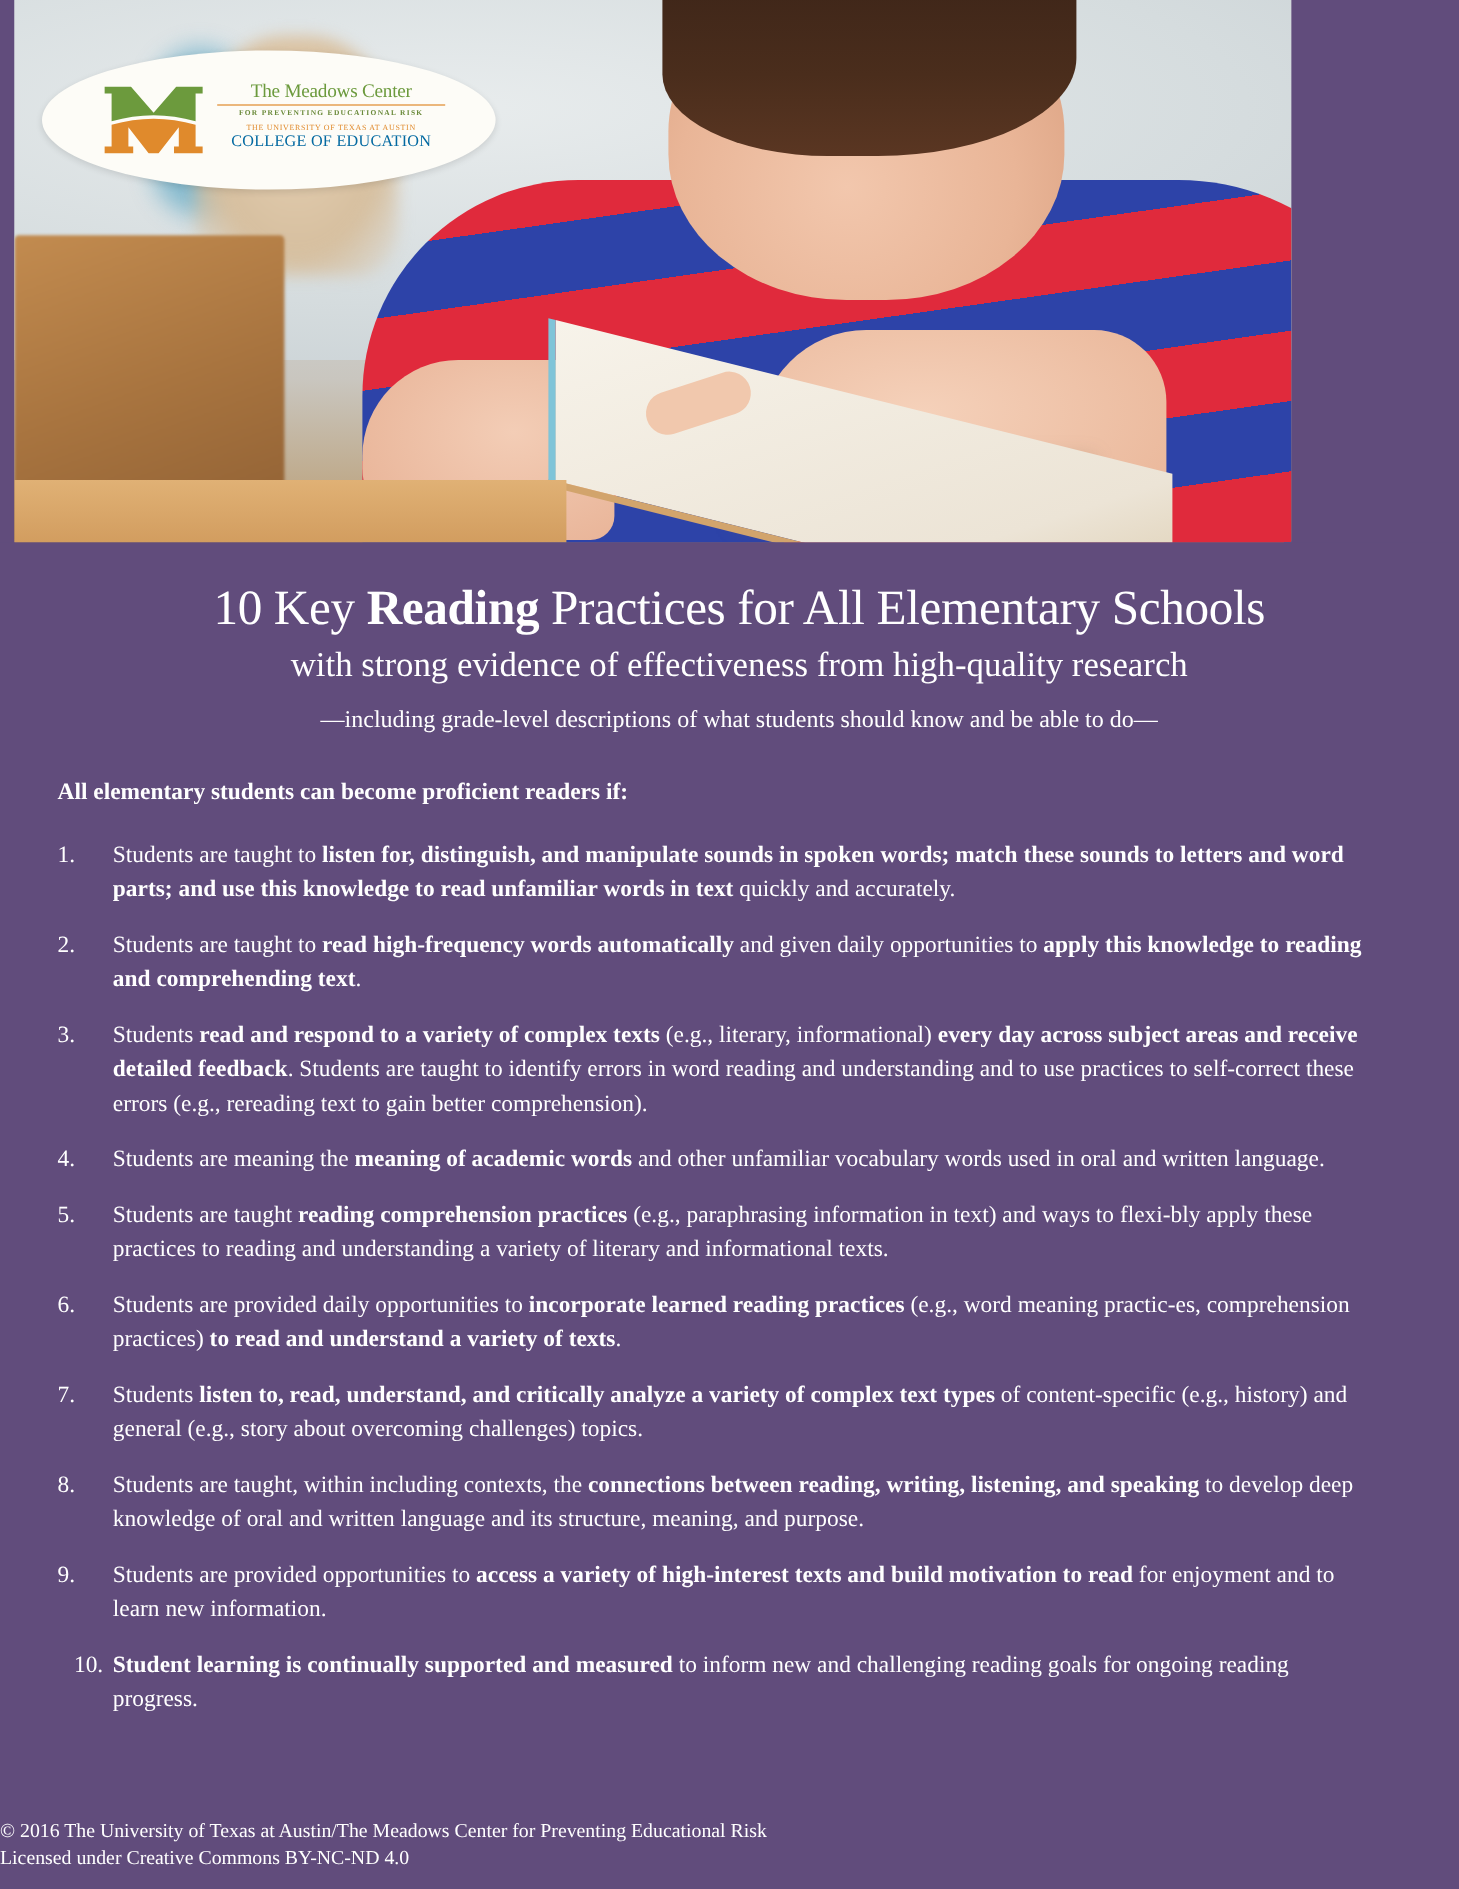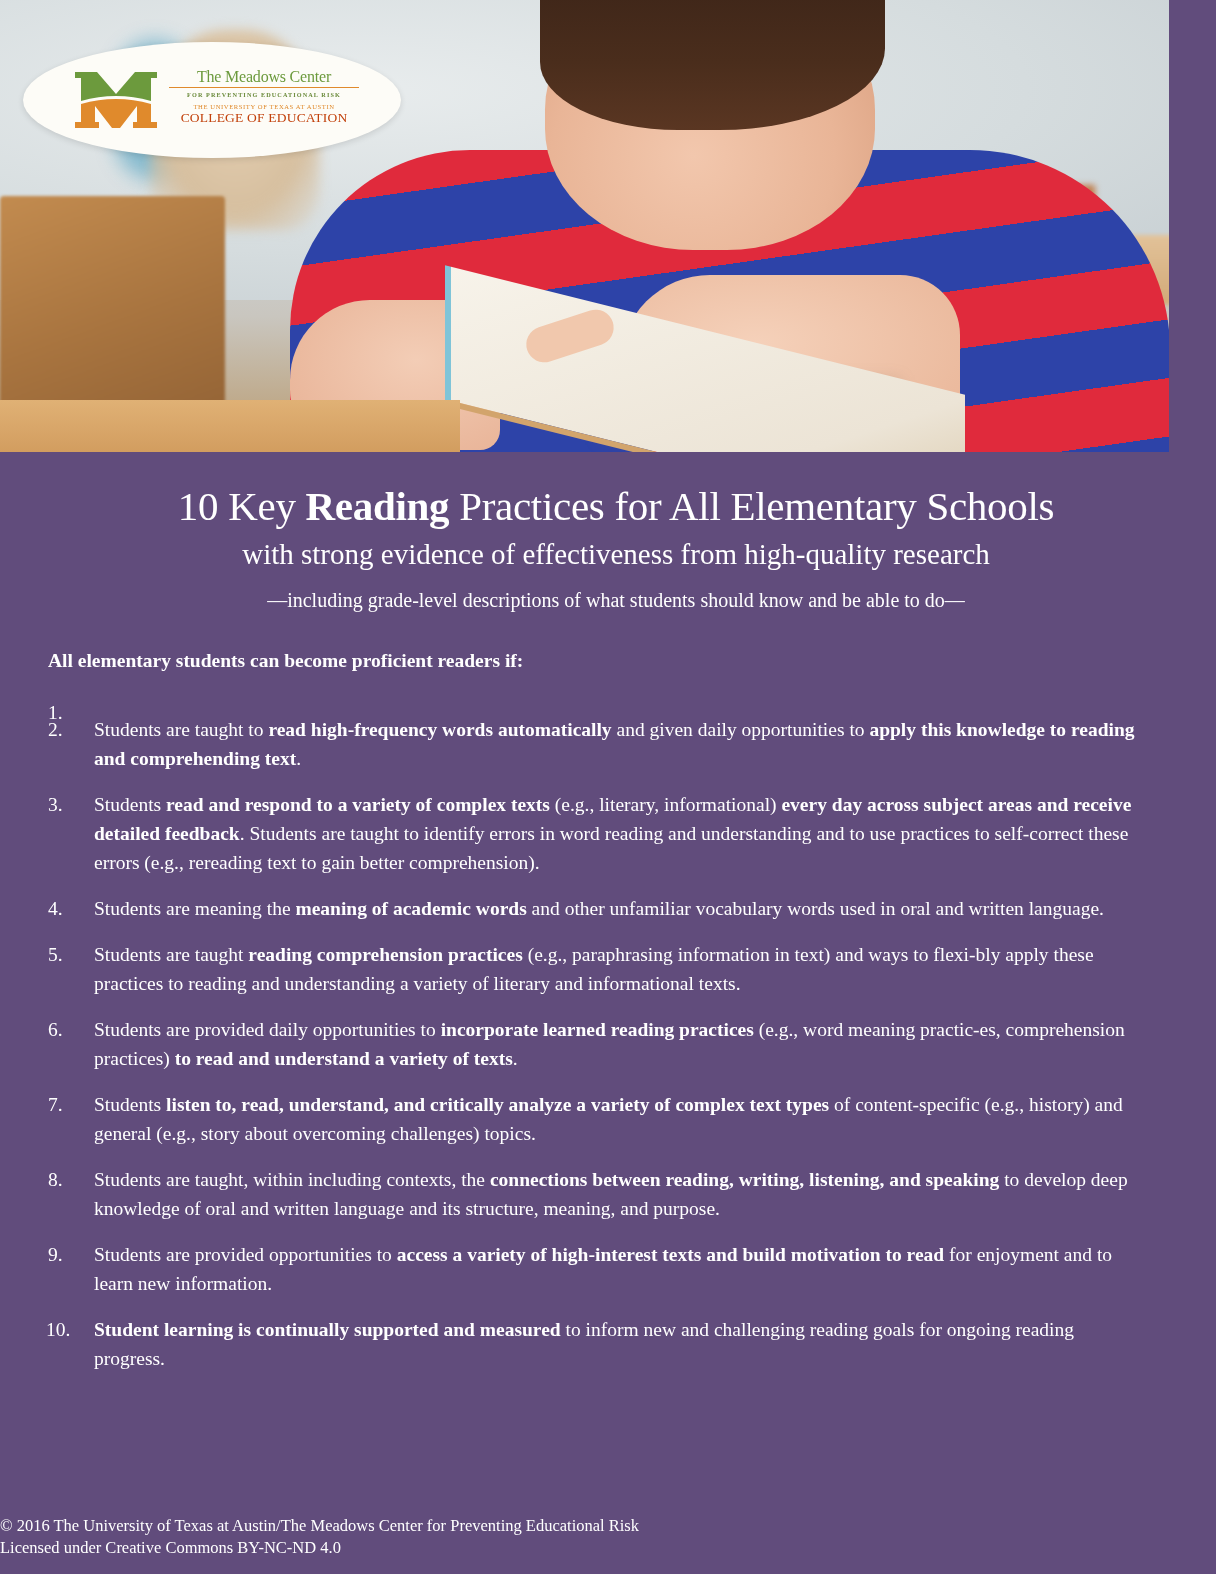--- a/index.html
+++ b/index.html
@@ -1,21 +1,21 @@
 <!DOCTYPE html>
 <html><head>
 <meta charset="utf-8">
 <style>
   * { box-sizing: border-box; margin: 0; padding: 0; }
   html, body { width: 1216px; height: 1574px; overflow: hidden; background: #614c7c; }
   body { font-family: "Liberation Serif", "DejaVu Serif", serif; color: #ffffff; position: relative; }
 
   
   .hero {
-    position: absolute; left: 0; top: 0; width: 1169px; height: 452px; overflow: hidden;
+    position: absolute; left: 12px; top: 0; width: 1064px; height: 452px; overflow: hidden;
     background: linear-gradient(180deg, #d9dfe2 0%, #cfd6d9 45%, #c9c6bf 70%, #b99a6e 100%);
   }
   .hero .wall { position: absolute; left: 0; top: 0; width: 1216px; height: 300px;
     background: radial-gradient(ellipse at 30% 30%, #e8eced 0%, #d5dcde 55%, #c4ccd0 100%); }
   .hero .bg-child { position: absolute; left: 150px; top: 30px; width: 170px; height: 200px; border-radius: 45% 45% 20% 20%;
     background: radial-gradient(ellipse at 50% 40%, #e5cfb2 0%, #d6bf9f 60%, rgba(214,191,159,0) 100%); filter: blur(6px); }
   .hero .bg-shirt { position: absolute; left: 115px; top: 40px; width: 80px; height: 140px; border-radius: 40px;
     background: #6fb0c9; filter: blur(10px); opacity: .8; }
   .hero .chair { position: absolute; left: 0; top: 196px; width: 225px; height: 256px;
     background: linear-gradient(160deg, #c28b4f 0%, #a8743f 50%, #8e5f33 100%); border-radius: 4px; filter: blur(1.5px); }
@@ -53,36 +53,36 @@
   .logo {
     position: absolute; left: 23px; top: 42px; width: 378px; height: 116px; border-radius: 50%;
     background: #fdfcf7; box-shadow: 0 2px 6px rgba(0,0,0,.12);
   }
   .logo .mark { position: absolute; left: 52px; top: 30px; width: 82px; height: 56px; }
   .logo .text { position: absolute; left: 146px; top: 26px; width: 190px; }
   .logo .name { font-size: 16px; color: #6c9a3d; text-align: center; line-height: 18px; letter-spacing: -0.2px; }
   .logo .rule { height: 1px; background: #e08a2c; margin: 1px 0 3px 0; }
   .logo .sub1 { font-size: 6.2px; letter-spacing: 1.1px; color: #6a8a3a; font-weight: bold; text-align: center; line-height: 8px; }
   .logo .sub2 { font-size: 6.6px; letter-spacing: 0.6px; color: #e08a2c; text-align: center; line-height: 9px; margin-top: 3px; }
-  .logo .sub3 { font-size: 13.5px; color: #c2410c; text-align: center; line-height: 14px; letter-spacing: 0.2px; }
+  .logo .sub3 { font-size: 13.5px; color: #0369a1; text-align: center; line-height: 14px; letter-spacing: 0.2px; }
 
   
   .panel { position: absolute; left: 0; top: 452px; width: 1216px; height: 1122px; background: #614c7c; }
   .title-block { position: absolute; left: 0; top: 28px; width: 1216px; text-align: center; padding-left: 16px; }
   .title { font-size: 41px; line-height: 52px; letter-spacing: -0.3px; }
   .title b { font-weight: bold; }
   .subtitle { font-size: 29px; line-height: 36px; margin-top: 4px; }
   .tagline { font-size: 20px; line-height: 36px; margin-top: 10px; }
 
   .intro { position: absolute; left: 48px; top: 196px; font-size: 19.5px; font-weight: bold; line-height: 26px; }
 
   .list { position: absolute; left: 48px; top: 246px; width: 1100px; list-style: none; }
   .list li { position: relative; padding-left: 46px; font-size: 19.5px; line-height: 29px; margin-bottom: 17px; }
   .list li .num { position: absolute; left: 0; top: 0; width: 40px; }
-  .list li.wide .num { left: -2px; }
+  .list li.wide .num { left: -2px; text-align: right; }
   .list li b { font-weight: bold; }
 
   .footer { position: absolute; left: 0; top: 1063px; width: 1216px; text-align: left; font-size: 16.5px; line-height: 22px; }
 </style>
 </head>
 <body>
 
 <div class="hero" role="img" aria-label="Boy in red and blue striped shirt reading a book at a classroom desk">
   <div class="wall"></div>
   <div class="bg-shirt"></div>
@@ -122,21 +122,21 @@
     <h1 class="title" style="font-weight:normal;">
       <span>10 Key </span><b>Reading</b><span> Practices for All Elementary Schools</span>
     </h1>
     <div class="subtitle">with strong evidence of effectiveness from high-quality research</div>
     <div class="tagline">—including grade-level descriptions of what students should know and be able to do—</div>
   </div>
 
   <div class="intro">All elementary students can become proficient readers if:</div>
 
   <ol class="list" id="practice-list">
-      <li><span class="num">1.</span></li>
+      <li><span class="num">1.</span><span><span>Students are taught to </span><b>listen for, distinguish, and manipulate sounds in spoken words; match these sounds to letters and word parts; and use this knowledge to read unfamiliar words in text</b><span> quickly and accurately.</span></span></li>
       <li><span class="num">2.</span><span><span>Students are taught to </span><b>read high-frequency words automatically</b><span> and given daily opportunities to </span><b>apply this knowledge to reading and comprehending text</b><span>.</span></span></li>
       <li><span class="num">3.</span><span><span>Students </span><b>read and respond to a variety of complex texts</b><span> (e.g., literary, informational) </span><b>every day across subject areas and receive detailed feedback</b><span>. Students are taught to identify errors in word reading and understanding and to use practices to self-correct these errors (e.g., rereading text to gain better comprehension).</span></span></li>
       <li><span class="num">4.</span><span><span>Students are meaning the </span><b>meaning of academic words</b><span> and other unfamiliar vocabulary words used in oral and written language.</span></span></li>
       <li><span class="num">5.</span><span><span>Students are taught </span><b>reading comprehension practices</b><span> (e.g., paraphrasing information in text) and ways to flexi-bly apply these practices to reading and understanding a variety of literary and informational texts.</span></span></li>
       <li><span class="num">6.</span><span><span>Students are provided daily opportunities to </span><b>incorporate learned reading practices</b><span> (e.g., word meaning practic-es, comprehension practices) </span><b>to read and understand a variety of texts</b><span>.</span></span></li>
       <li><span class="num">7.</span><span><span>Students </span><b>listen to, read, understand, and critically analyze a variety of complex text types</b><span> of content-specific (e.g., history) and general (e.g., story about overcoming challenges) topics.</span></span></li>
       <li><span class="num">8.</span><span><span>Students are taught, within including contexts, the </span><b>connections between reading, writing, listening, and speaking</b><span> to develop deep knowledge of oral and written language and its structure, meaning, and purpose.</span></span></li>
       <li><span class="num">9.</span><span><span>Students are provided opportunities to </span><b>access a variety of high-interest texts and build motivation to read</b><span> for enjoyment and to learn new information.</span></span></li>
       <li class="wide"><span class="num">10.</span><span><b>Student learning is continually supported and measured</b><span> to inform new and challenging reading goals for ongoing reading progress.</span></span></li>
     </ol>

